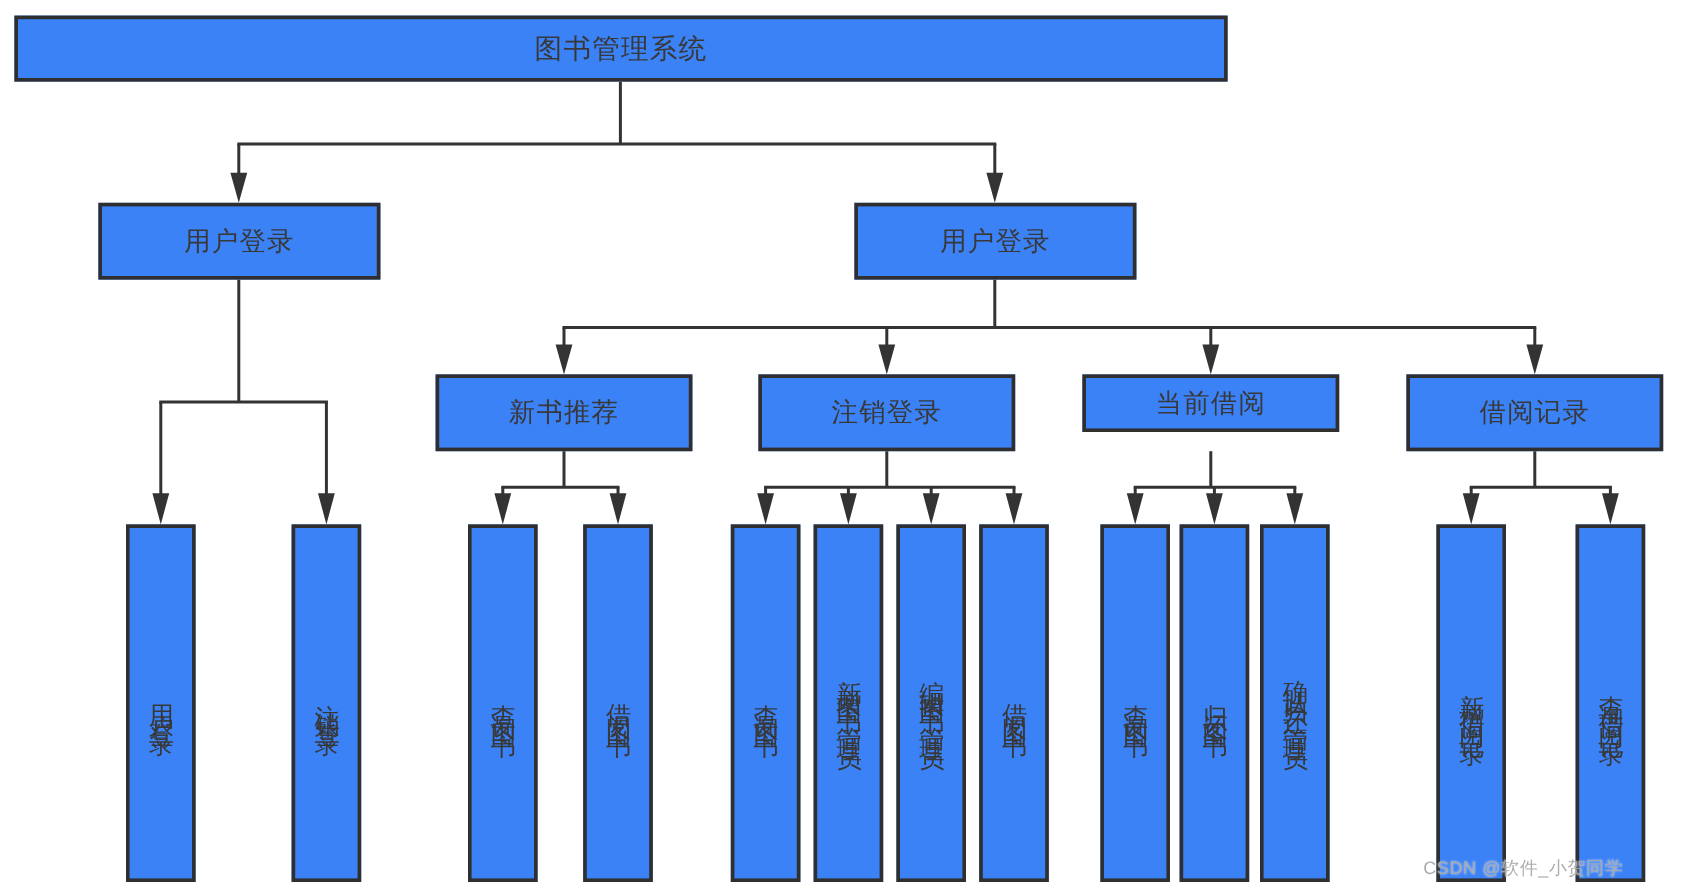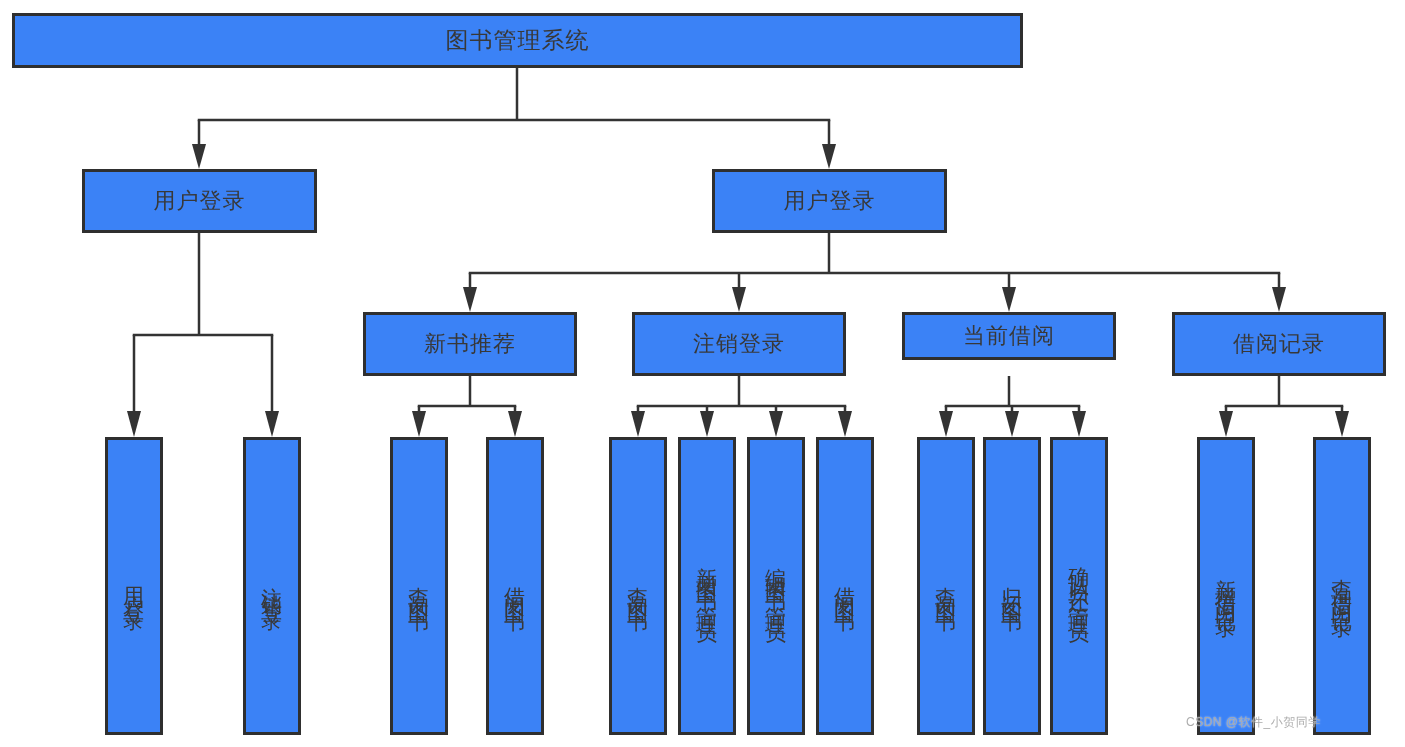--- a/index.html
+++ b/index.html
@@ -16,21 +16,21 @@
   .node .lbl{
     font-size:22px;letter-spacing:1px;color:#383838;white-space:nowrap;
   }
   .node.root .lbl{font-size:23px;}
   .node.leaf .lbl{
     writing-mode:vertical-lr;text-orientation:upright;
     font-size:21px;line-height:1;letter-spacing:0.38em;white-space:normal;
   }
   #watermark{
     position:absolute;left:1186px;top:714px;z-index:3;
-    font-size:12px;color:rgba(168,168,168,0.95);letter-spacing:0.5px;white-space:nowrap;
+    font-size:15px;color:rgba(168,168,168,0.95);letter-spacing:0.5px;white-space:nowrap;
     text-shadow:0 0 2px rgba(255,255,255,0.8);
   }
 </style>
 </head>
 <body>
 
 <div id="stage">
 
   <svg id="connectors" viewBox="0 0 1405 747" xmlns="http://www.w3.org/2000/svg">
     <g stroke="#333333" stroke-width="2.5" fill="none">

